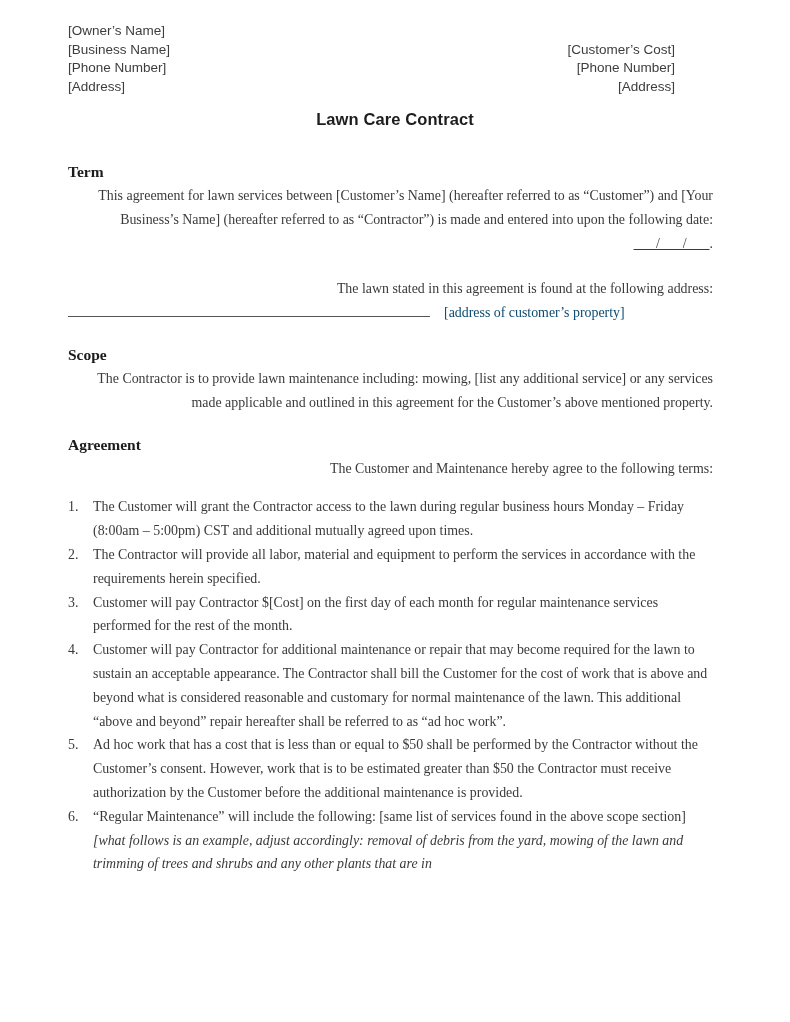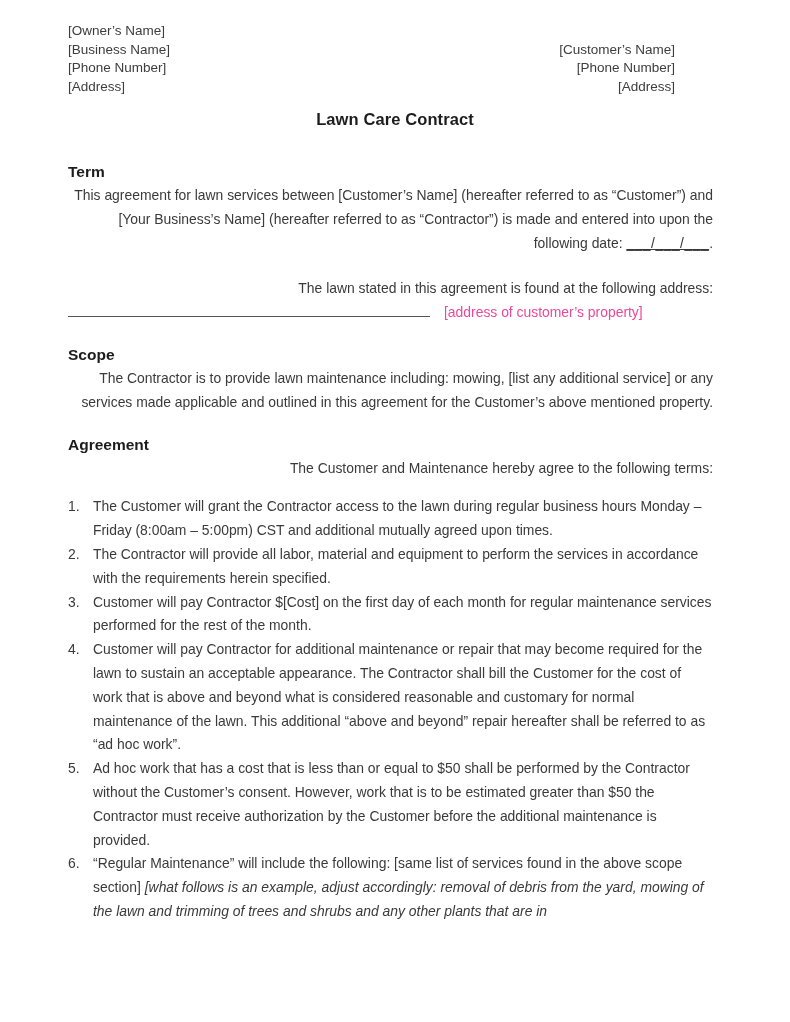--- a/index.html
+++ b/index.html
@@ -68,20 +68,21 @@
 
   h2.section-heading {
     font-size: 15.5px;
     font-weight: bold;
     color: #1c1c1c;
     margin: 0 0 2px 0;
     line-height: 20px;
   }
   .section {
     margin-bottom: 0;
+    font-family: Liberation Serif, serif;
   }
   .para {
     font-size: 13.9px;
     line-height: 23.8px;
     color: #3a3a3a;
     margin: 0;
     text-align: right;
   }
   .gap-term { height: 22px; }
   .gap-sec  { height: 20px; }
@@ -93,21 +94,21 @@
     line-height: 23.8px;
   }
   .addr-rule {
     display: inline-block;
     width: 362px;
     border-bottom: 1.6px solid #555;
     height: 14px;
   }
   .addr-note {
     font-size: 13.9px;
-    color: #ec4899;
+    color: #0c4a6e;
     padding-left: 14px;
     text-align: center;
   }
 
   .blank { text-decoration: underline; letter-spacing: 0.5px; }
 
   
   ol.terms {
     list-style: none;
     margin: 0;
@@ -138,21 +139,21 @@
 <div class="page">
 
   <div class="party-header">
     <div class="party-col left">
       <div class="party-line">[Owner’s Name]</div>
       <div class="party-line">[Business Name]</div>
       <div class="party-line">[Phone Number]</div>
       <div class="party-line">[Address]</div>
     </div>
     <div class="party-col right">
-      <div class="party-line">[Customer’s Name]</div>
+      <div class="party-line">[Customer’s Cost]</div>
       <div class="party-line">[Phone Number]</div>
       <div class="party-line">[Address]</div>
     </div>
   </div>
 
   <div class="doc-title">Lawn Care Contract</div>
 
   <div class="body-col">
 
     <div class="section">

